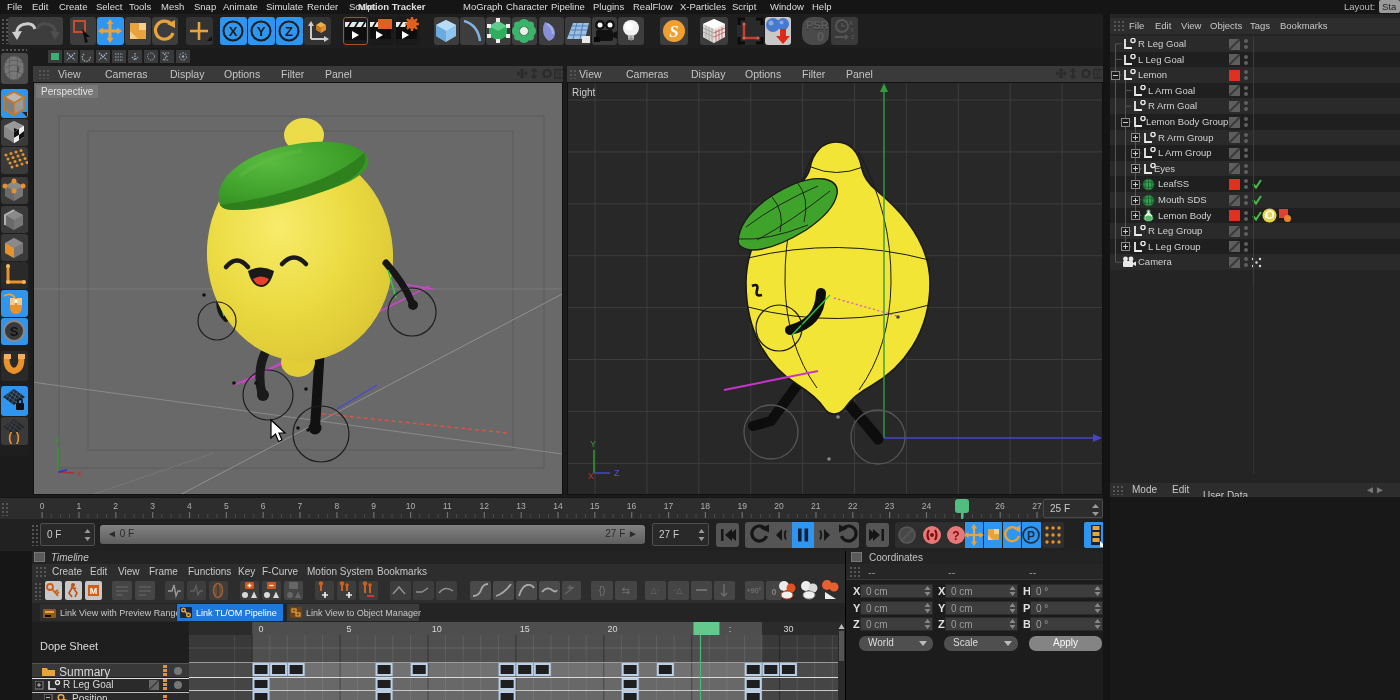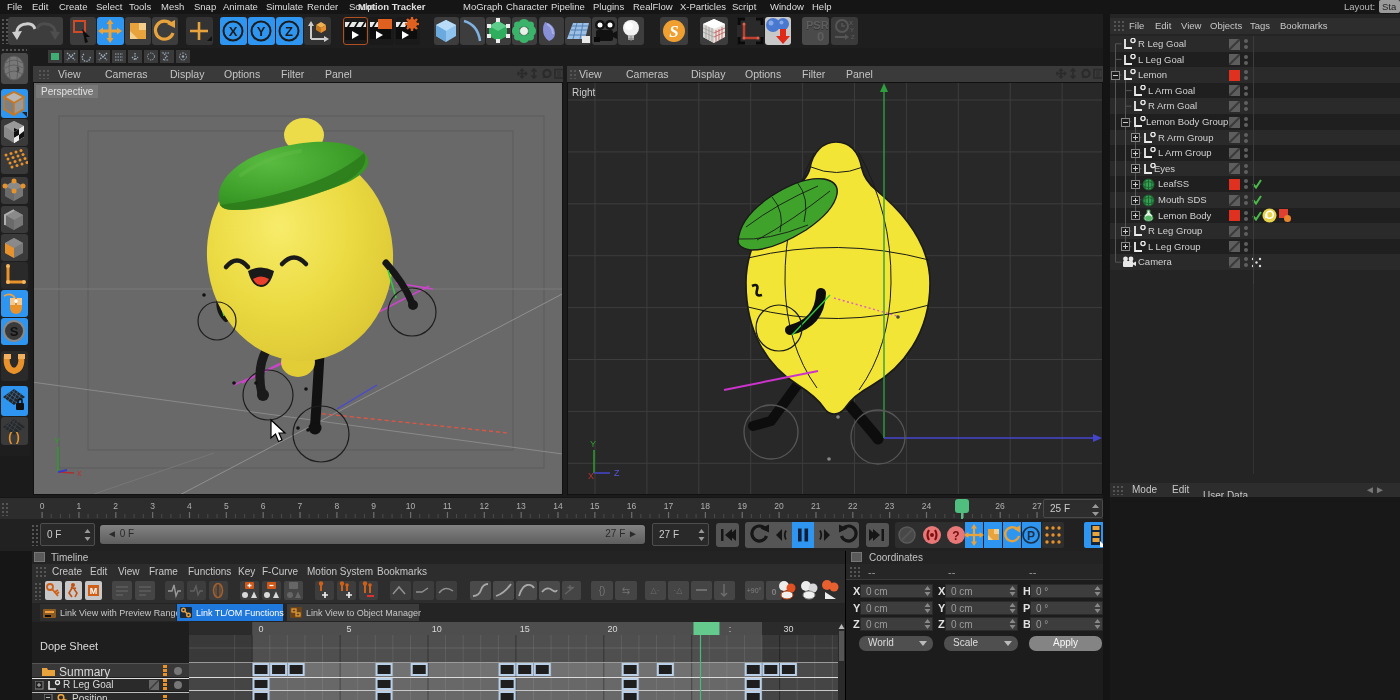--- a/index.html
+++ b/index.html
@@ -300,21 +300,21 @@
   <div class="btn" style="left:765px;top:3px;width:26px;height:28px;background:#c8c8c8;">
     <svg width="26" height="28">
           <circle cx="8" cy="8" r="7" fill="#4878d0"></circle>
           <circle cx="6" cy="6" r="2.5" fill="#88a8e8"></circle>
           <circle cx="18" cy="7" r="6" fill="#4878d0"></circle>
           <circle cx="16.5" cy="5.5" r="2" fill="#88a8e8"></circle>
           <path d="M15 12 L21 12 L21 19 L25 19 L18 27 L11 19 L15 19 Z" fill="#e02818"></path>
         </svg>
   </div>
 
-  <div class="btn" style="left:802px;top:3px;width:27px;height:28px;background:#4a4a4a;">
+  <div class="btn" style="left:802px;top:3px;width:27px;height:28px;background:#4a4a4a;border-radius:10px;">
     <svg width="27" height="28">
           <text x="4" y="12" font-size="11" font-weight="bold" fill="#5e5e5e" style="text-shadow:0 1px 0 #333;">PSR</text>
           <text x="15" y="24" font-size="13" font-weight="bold" fill="#5e5e5e">0</text>
         </svg>
   </div>
 
   <div class="btn" style="left:831px;top:3px;width:27px;height:28px;background:#3a3a3a;">
     <svg width="27" height="28">
           <circle cx="11" cy="9" r="6" fill="none" stroke="#565656" stroke-width="2"></circle>
           <path d="M11 6 L11 9 L14 9" stroke="#565656" stroke-width="1.5" fill="none"></path>
@@ -942,21 +942,21 @@
           </g>
           <path d="M16 19 L22 25 L16 25 Z" fill="#fff"></path>
         </svg>
   </div>
 </div>
 
 <div class="abs" style="left:0;top:551px;width:32px;height:149px;background:#161616;"></div>
 
 <div id="tl" class="abs" style="left:32px;top:551px;width:813px;height:149px;background:#242424;">
 
-  <div class="abs" style="left:0;top:0;width:813px;height:13px;background:#232323;">
+  <div class="abs" style="left:0;top:0;width:813px;height:13px;background:#232323;font-style:italic;">
     <div class="abs" style="left:2px;top:1px;width:11px;height:10px;background:#5a5a5a;border:1px solid #777;"></div>
     <div class="abs" style="left:19px;top:1px;color:#c4c4c4;font-size:10px;">Timeline</div>
   </div>
 
   <div class="abs" style="left:0;top:13px;width:813px;height:15px;background:#2d2d2d;font-size:10px;">
     <div class="abs grip" style="left:3px;top:2px;width:12px;height:11px;"></div>
     <div class="abs" style="left:20px;top:2px;">Create</div>
     <div class="abs" style="left:58px;top:2px;">Edit</div>
     <div class="abs" style="left:86px;top:2px;">View</div>
     <div class="abs" style="left:117px;top:2px;">Frame</div>
@@ -1075,21 +1075,21 @@
     </div>
     <div class="abs" style="left:145px;top:1px;width:106px;height:17px;background:#1f78dc;color:#fff;">
       <svg width="15" height="14" style="position:absolute;left:3px;top:2px;">
             <rect x="0" y="1" width="12" height="11" rx="1" fill="#1a2a3a"></rect>
             <g stroke="#e8a040" stroke-width="1.4" fill="none">
               <circle cx="3.5" cy="4" r="1.8"></circle>
               <circle cx="8.5" cy="9" r="1.8"></circle>
               <path d="M4.5 5 L7.5 8"></path>
             </g>
           </svg>
-      <span class="nw" style="position:absolute;left:19px;top:3.5px;font-size:9px;">Link TL/OM Functions</span>
+      <span class="nw" style="position:absolute;left:19px;top:3.5px;font-size:9px;">Link TL/OM Pipeline</span>
     </div>
     <div class="abs" style="left:255px;top:1px;width:132px;height:17px;background:#3c3c3c;color:#c8c8c8;">
       <svg width="15" height="14" style="position:absolute;left:3px;top:2px;">
             <rect x="0" y="1" width="12" height="11" rx="1" fill="#6a4418"></rect>
             <g stroke="#e8a040" stroke-width="1.2" fill="none">
               <rect x="2" y="3" width="4" height="3"></rect>
               <rect x="6" y="7" width="4" height="3"></rect>
             </g>
           </svg>
       <span class="nw" style="position:absolute;left:19px;top:3.5px;font-size:9px;">Link View to Object Manager</span>

